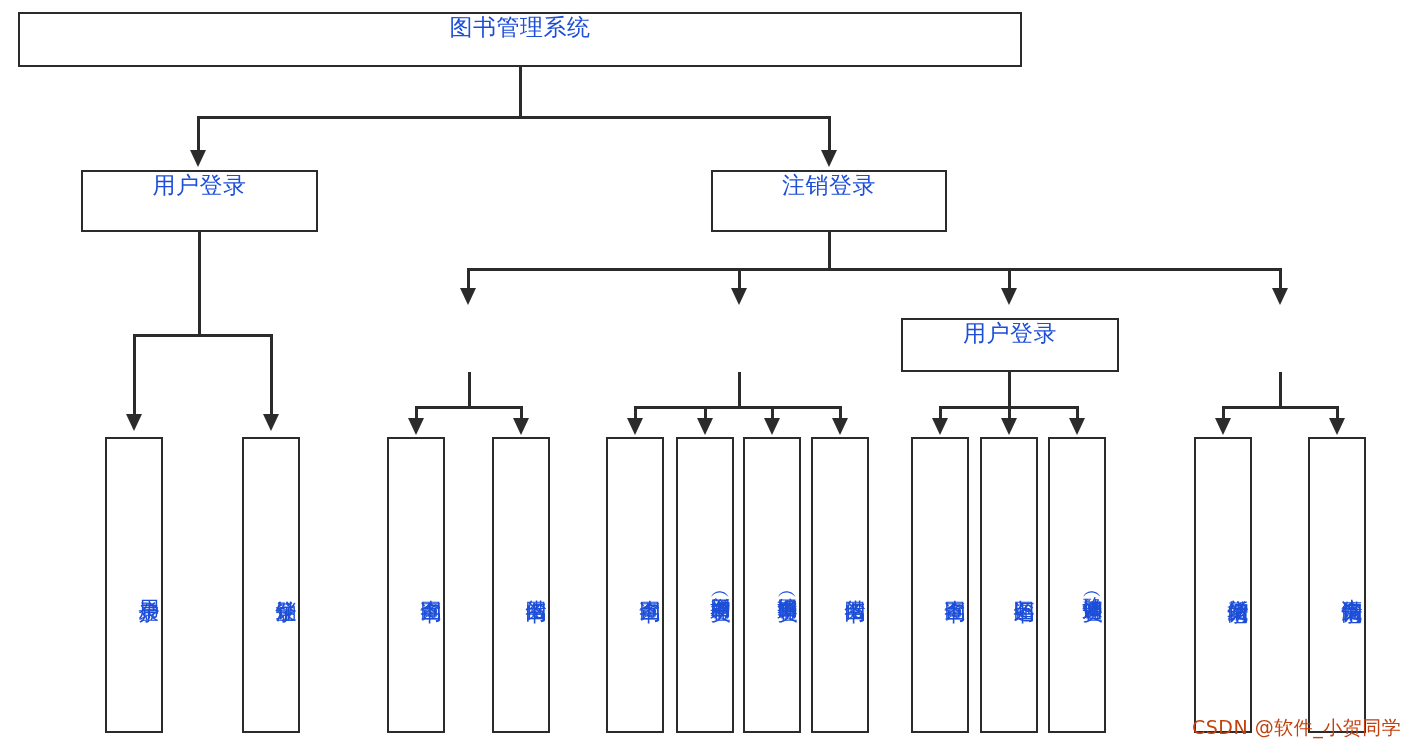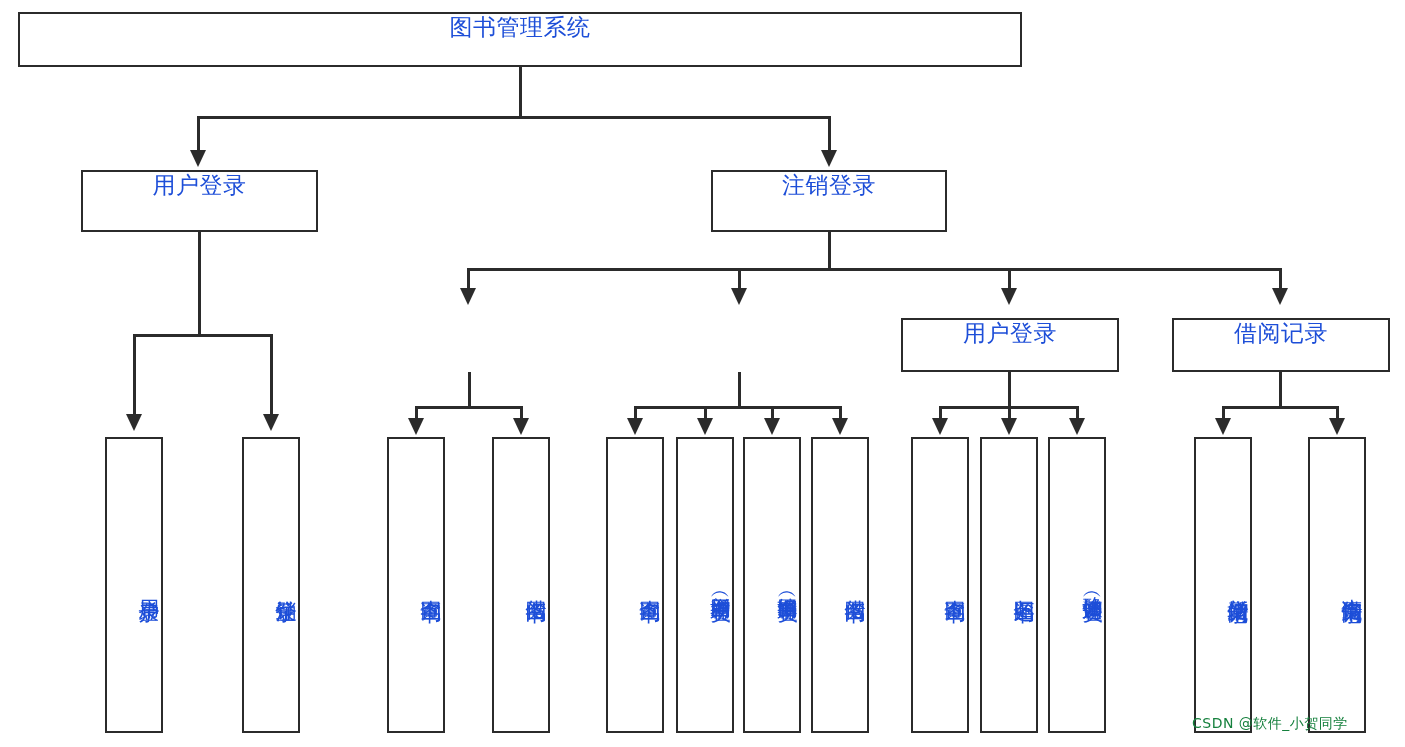--- a/index.html
+++ b/index.html
@@ -55,22 +55,22 @@
   .arrow {
     position: absolute;
     width: 0;
     height: 0;
     border-left: 8px solid transparent;
     border-right: 8px solid transparent;
     border-top: 17px solid #2b2b2b;
   }
   #watermark {
     position: absolute;
-    color: #15803d;
-    font-size: 14px;
+    color: #c2410c;
+    font-size: 19px;
     white-space: nowrap;
     letter-spacing: 0.5px;
   }
 </style>
 </head>
 <body>
 
 <div id="canvas">
 
   <div class="node horiz" style="left:18px; top:12px; width:1004px; height:55px;">
@@ -107,23 +107,20 @@
   <div class="edge v" style="left:738px; top:268px; width:3px; height:22px;"></div>
   <div class="arrow" style="left:731px; top:288px;"></div>
   <div class="edge v" style="left:1008px; top:268px; width:3px; height:22px;"></div>
   <div class="arrow" style="left:1001px; top:288px;"></div>
   <div class="edge v" style="left:1279px; top:268px; width:3px; height:22px;"></div>
   <div class="arrow" style="left:1272px; top:288px;"></div>
 
   <div class="node horiz" style="left:901px; top:318px; width:218px; height:54px;">
     <span>用户登录</span>
   </div>
-  <div class="node horiz" style="left:1172px; top:318px; width:218px; height:54px;">
-    <span>借阅记录</span>
-  </div>
 
   <div class="edge v" style="left:468px; top:372px; width:3px; height:36px;"></div>
   <div class="edge h" style="left:415px; top:406px; width:108px; height:3px;"></div>
   <div class="edge v" style="left:415px; top:406px; width:3px; height:14px;"></div>
   <div class="arrow" style="left:408px; top:418px;"></div>
   <div class="edge v" style="left:520px; top:406px; width:3px; height:14px;"></div>
   <div class="arrow" style="left:513px; top:418px;"></div>
 
   <div class="edge v" style="left:738px; top:372px; width:3px; height:36px;"></div>
   <div class="edge h" style="left:634px; top:406px; width:208px; height:3px;"></div>

